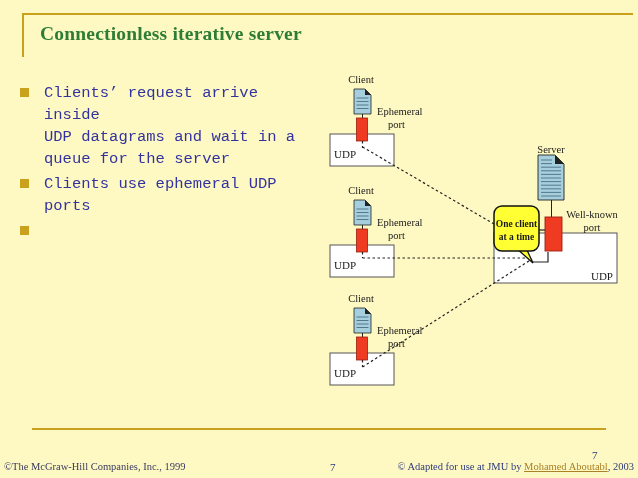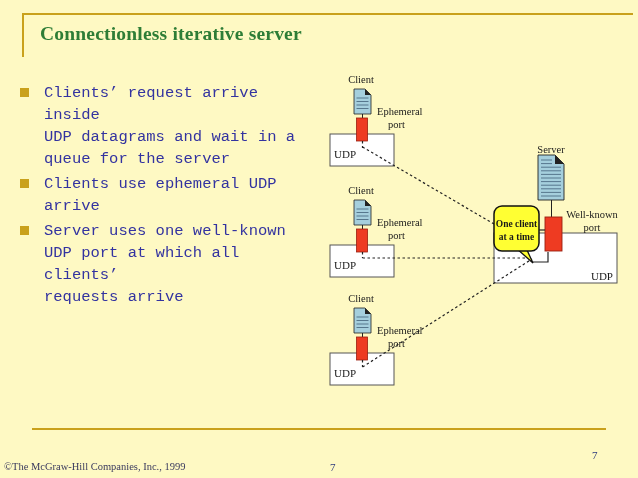--- a/index.html
+++ b/index.html
@@ -62,27 +62,24 @@
   <div class="bullets">
     <div class="bullet-item">
       <span class="bullet-marker"></span>
       <span class="bullet-text">Clients’ request arrive inside
 UDP datagrams and wait in a
 queue for the server</span>
     </div>
     <div class="bullet-item">
       <span class="bullet-marker"></span>
       <span class="bullet-text">Clients use ephemeral UDP
-arrive</span>
+ports</span>
     </div>
     <div class="bullet-item">
       <span class="bullet-marker"></span>
-      <span class="bullet-text">Server uses one well-known
-UDP port at which all clients’
-requests arrive</span>
     </div>
   </div>
 
   <svg class="diagram" viewBox="0 0 320 340">
 
     <g transform="translate(0,0)">
       <text x="43" y="23" font-size="10.5" text-anchor="middle">Client</text>
       <path d="M36,29 h11 l6,6 v19 h-17 z" fill="#a5cfdd" stroke="#222222" stroke-width="0.8"></path>
       <polygon points="47,29 53,35 47,35" fill="#222222"></polygon>
       <g stroke="#33506a" stroke-width="0.7">
@@ -176,14 +173,15 @@
       <text x="198.5" y="180" font-size="9.5" font-weight="bold" text-anchor="middle" fill="#1a2060">at a time</text>
       <polyline points="215,202 230,202 230,192" fill="none" stroke="#222222" stroke-width="1.2"></polyline>
       <line x1="221" y1="170" x2="227" y2="170" stroke="#222222" stroke-width="1.2"></line>
     </g>
   </svg>
 
   <div class="rule-bottom"></div>
   <div class="footer-left">©The McGraw-Hill Companies, Inc., 1999</div>
   <div class="page-center">7</div>
   <div class="page-right">7</div>
+  <div class="footer-right"><span>© Adapted for use at JMU by </span><a>Mohamed Aboutabl</a><span>, 2003</span></div>
 
 </div>
 
 </body></html>

